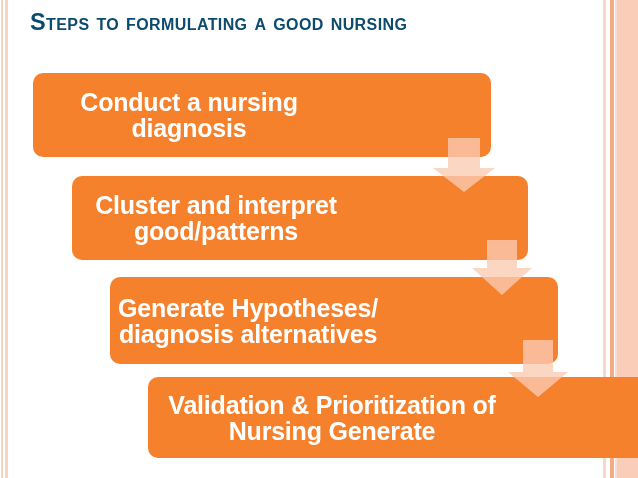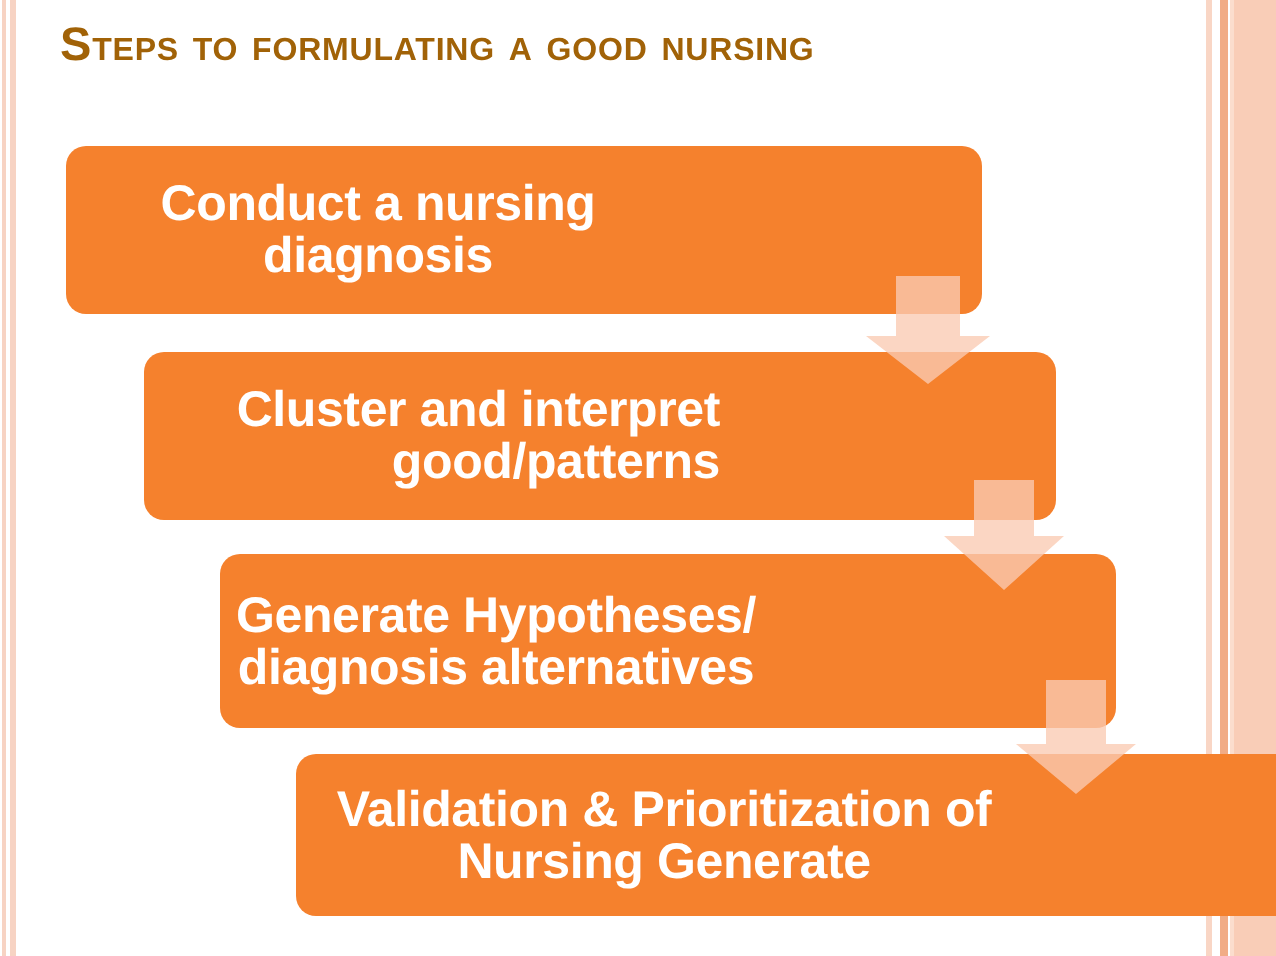--- a/index.html
+++ b/index.html
@@ -11,33 +11,33 @@
   .stripe.l1{left:1px;width:2px;background:#f7d3c3;}
   .stripe.l2{left:5px;width:3px;background:#f7d3c3;}
   .stripe.r1{left:603px;width:3px;background:#f9d6c5;}
   .stripe.r2{left:610px;width:4px;background:#f1ac86;}
   .stripe.r3{left:615px;width:2px;background:#fbddcd;}
   .stripe.r4{left:617px;width:21px;background:#f9cdb7;}
 
   
   .title{position:absolute;left:30px;top:8px;width:575px;
          font-size:23.5px;line-height:29px;font-weight:bold;
-         font-variant:small-caps;letter-spacing:.4px;color:#a16207;}
+         font-variant:small-caps;letter-spacing:.4px;color:#0c4a6e;}
   .title span{display:block;}
 
   
   .box{position:absolute;background:#f5812d;border-radius:10px;
        display:flex;flex-direction:column;justify-content:center;z-index:1;}
   .box-text{color:#ffffff;font-weight:bold;font-size:25px;line-height:26px;
             text-align:center;letter-spacing:-0.2px;}
   .box-text span{display:block;}
   .b1{left:33px;top:73px;width:458px;height:84px;}
   .b1 .box-text{width:312px;}
   .b2{left:72px;top:176px;width:456px;height:84px;}
-  .b2 .box-text{width:288px;text-align:right;}
+  .b2 .box-text{width:288px;}
   .b3{left:110px;top:277px;width:448px;height:87px;}
   .b3 .box-text{width:276px;}
   .b4{left:148px;top:377px;width:516px;height:81px;}
   .b4 .box-text{width:368px;}
 
   
   .arrow{position:absolute;z-index:2;}
   .a1{left:433px;top:138px;}
   .a2{left:472px;top:240px;}
   .a3{left:508px;top:340px;}

